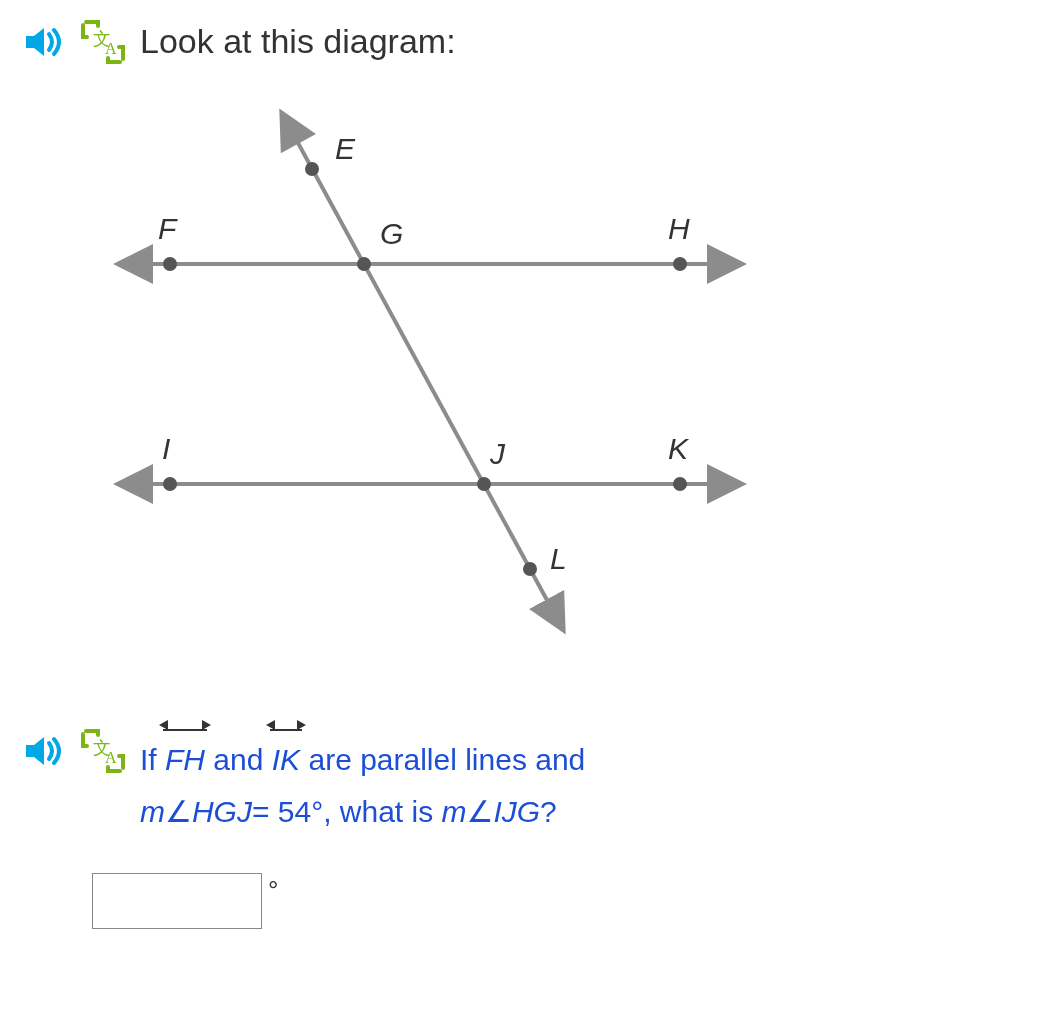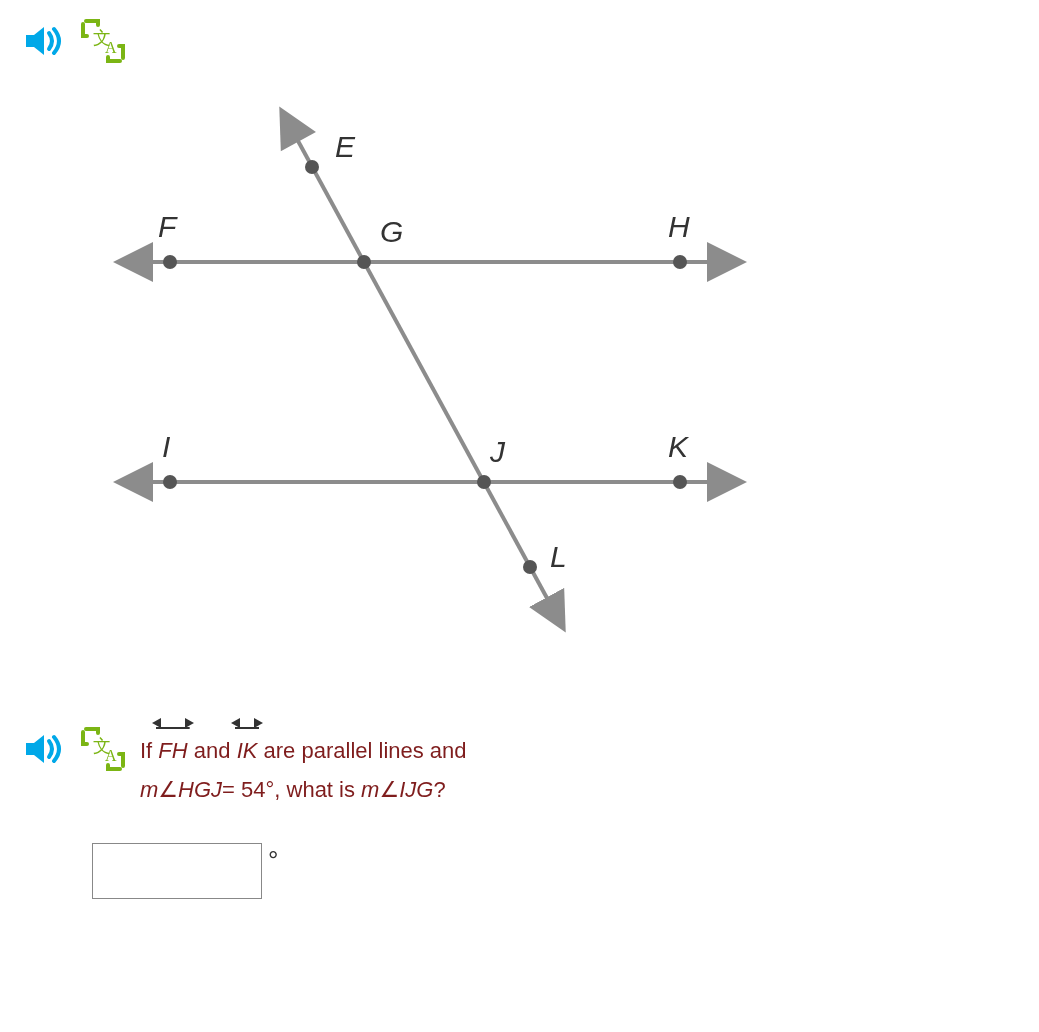--- a/index.html
+++ b/index.html
@@ -3,21 +3,21 @@
 <meta charset="utf-8">
 <style>
   html,body{margin:0;padding:0;background:#fff;font-family:Verdana,Geneva,sans-serif;color:#333;}
   .page{width:1039px;min-height:1032px;padding:18px 20px;box-sizing:border-box;}
   .row{display:flex;align-items:center;gap:14px;margin-bottom:8px;}
   .speaker-icon svg{display:block;}
   .translate-icon{width:46px;height:46px;position:relative;display:flex;align-items:center;justify-content:center;}
   .prompt-text{font-size:34px;color:#333;line-height:1.4;}
   .diagram-wrap{padding:20px 0 30px 70px;}
   .question-block{margin-top:40px;}
-  .q-text{font-size:22px;color:#7f1d1d;line-height:1.75;display:inline;}
+  .q-text{font-size:30px;color:#1d4ed8;line-height:1.75;display:inline;}
   .overline{position:relative;display:inline-block;font-style:italic;padding-top:6px;}
   .overline::before{
     content:"";position:absolute;left:-2px;right:-2px;top:-4px;height:12px;
     background:
       linear-gradient(#333,#333) center/100% 2px no-repeat;
   }
   .overline::after{
     content:"";position:absolute;right:-6px;top:-8px;width:0;height:0;
     border-left:9px solid #333;border-top:5px solid transparent;border-bottom:5px solid transparent;
   }
@@ -48,20 +48,21 @@
     <span class="translate-icon">
       <svg width="46" height="46" viewBox="0 0 46 46">
         <path d="M6 3 h12 v4" stroke="#7BB514" stroke-width="4" fill="none" stroke-linecap="round"></path>
         <path d="M3 6 v12 h4" stroke="#7BB514" stroke-width="4" fill="none" stroke-linecap="round" transform="rotate(0)"></path>
         <path d="M40 43 h-12 v-4" stroke="#7BB514" stroke-width="4" fill="none" stroke-linecap="round"></path>
         <path d="M43 40 v-12 h-4" stroke="#7BB514" stroke-width="4" fill="none" stroke-linecap="round"></path>
         <text x="13" y="26" font-size="18" fill="#7BB514" font-family="Verdana">文</text>
         <text x="25" y="35" font-size="16" fill="#7BB514" font-family="Verdana">A</text>
       </svg>
     </span>
+    <span class="prompt-text">Look at this diagram:</span>
   </div>
 
   <div class="diagram-wrap">
     <svg width="680" height="560" viewBox="0 0 680 560">
       <defs>
         <marker id="arrR" markerWidth="12" markerHeight="12" refX="7" refY="5" orient="auto">
           <path d="M0,0 L10,5 L0,10 Z" fill="#8c8c8c"></path>
         </marker>
         <marker id="arrL" markerWidth="12" markerHeight="12" refX="3" refY="5" orient="auto">
           <path d="M10,0 L0,5 L10,10 Z" fill="#8c8c8c"></path>

